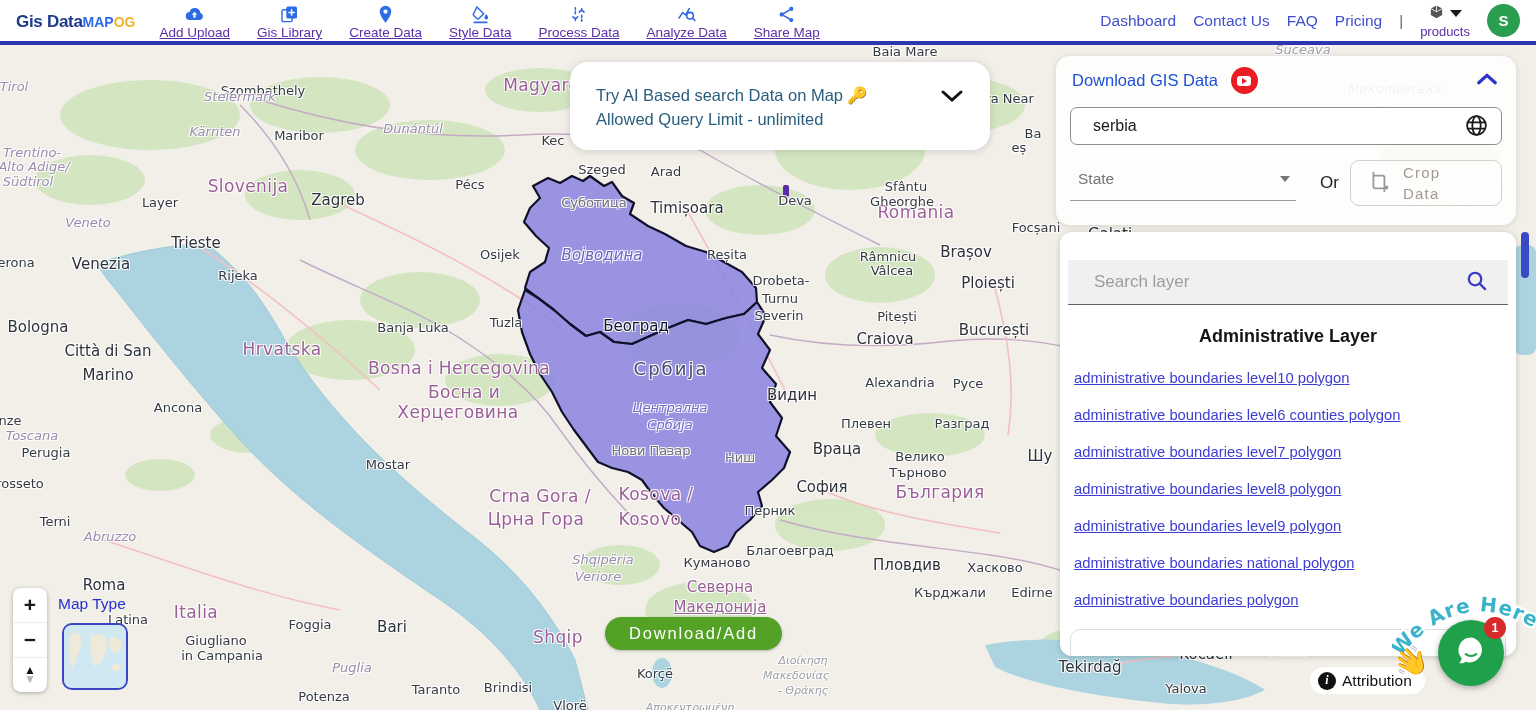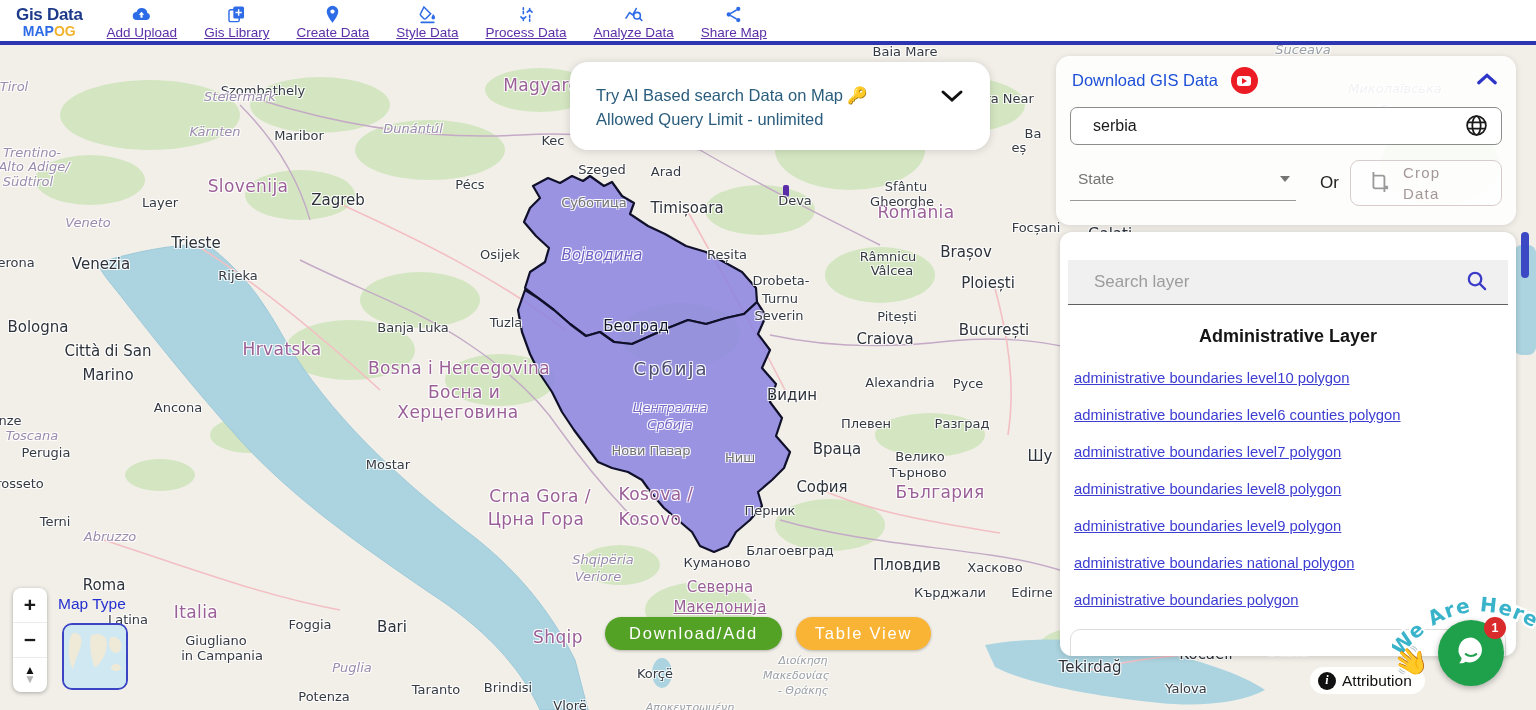--- a/index.html
+++ b/index.html
@@ -2,21 +2,21 @@
 <html><head>
 <meta charset="utf-8">
 <style>
   html,body{margin:0;padding:0;background:#fff;width:1536px;height:710px;overflow:hidden;
     font-family:"Liberation Sans",sans-serif;}
   .stage{position:relative;width:1536px;height:710px;overflow:hidden;}
 
   
   .topbar{position:absolute;top:0;left:0;width:1536px;height:41px;background:#fff;
     border-bottom:4px solid #2d35b0;display:flex;align-items:center;z-index:30;}
-  .logo{display:flex;flex-direction:column;align-items:center;padding:2px 8px 0 16px;line-height:1;cursor:pointer;}
+  .logo{display:flex;flex-direction:row;align-items:center;padding:2px 8px 0 16px;line-height:1;cursor:pointer;}
   .logo-l1{font-size:17px;font-weight:bold;color:#1e3a8a;letter-spacing:-.3px;}
   .logo-l2{font-size:14px;font-weight:bold;margin-top:1px;}
   .logo-map{color:#2e6be6;}.logo-og{color:#f1b32c;}
   .main-nav{display:flex;gap:27px;margin-left:16px;align-items:flex-end;height:100%;padding-bottom:2px;}
   .nav-item{display:flex;flex-direction:column;align-items:center;gap:1px;text-decoration:none;cursor:pointer;}
   .nav-ico{height:19px;display:flex;align-items:center;}
   .nav-ico svg{width:19px;height:19px;display:block;}
   .nav-label{font-size:13.5px;color:#5b2fa8;text-decoration:underline;font-weight:500;}
   .topbar-right{margin-left:auto;display:flex;align-items:center;gap:17px;padding-right:16px;}
   .top-link{font-size:15.5px;color:#4050c8;text-decoration:none;cursor:pointer;}
@@ -202,20 +202,40 @@
             <svg viewBox="0 0 24 24" fill="#2e6be6">
               <circle cx="18" cy="5" r="2.7"></circle>
               <circle cx="6" cy="12" r="2.7"></circle>
               <circle cx="18" cy="19" r="2.7"></circle>
               <path d="M7.9 10.8l8-4.5M7.9 13.2l8 4.5" stroke="#2e6be6" stroke-width="1.9"></path>
             </svg>
           </span>
           <span class="nav-label">Share Map</span>
         </a>
       </nav>
+    <div class="topbar-right">
+      <span id="right-links" style="display:flex;gap:17px;">
+          <a class="top-link">Dashboard</a>
+          <a class="top-link">Contact Us</a>
+          <a class="top-link">FAQ</a>
+          <a class="top-link">Pricing</a>
+        </span>
+      <span class="sep">|</span>
+      <div class="products">
+        <div class="products-top">
+          <span><svg width="17" height="17" viewBox="0 0 24 24">
+                <path fill="#555" d="M12 2l8 4.5v9L12 20l-8-4.5v-9z"></path>
+                <path d="M12 2v9m0 0l8-4.5M12 11L4 6.5" stroke="#fff" stroke-width="1.2" fill="none"></path>
+              </svg></span>
+          <span class="caret-down"></span>
+        </div>
+        <span class="products-label">products</span>
+      </div>
+      <div class="avatar">S</div>
+    </div>
   </header>
 
   <div class="map-area">
     <svg class="map-svg" width="1536" height="665" viewBox="0 0 1536 665">
 
       <g fill="#cde4b8" opacity="0.8">
         <ellipse cx="150" cy="70" rx="90" ry="35"></ellipse>
           <ellipse cx="90" cy="135" rx="55" ry="25"></ellipse>
         <ellipse cx="320" cy="60" rx="70" ry="28"></ellipse>
           <ellipse cx="430" cy="105" rx="75" ry="30"></ellipse>
@@ -471,21 +491,20 @@
           <a class="layer-link">administrative boundaries level8 polygon</a>
           <a class="layer-link">administrative boundaries level9 polygon</a>
           <a class="layer-link">administrative boundaries national polygon</a>
           <a class="layer-link">administrative boundaries polygon</a>
         </div>
       <div class="partial-box"></div>
     </div>
     <div class="scroll-thumb"></div>
 
     <div class="btn-dl">Download/Add</div>
-    <div class="btn-tv">Table View</div>
 
     <div class="zoomctl">
       <div class="zc-btn">+</div>
       <div class="zc-btn">−</div>
       <div class="zc-btn">
         <span class="zc-up">▲</span>
         <span class="zc-dn">▼</span>
       </div>
     </div>
     <div class="maptype-label">Map Type</div>

